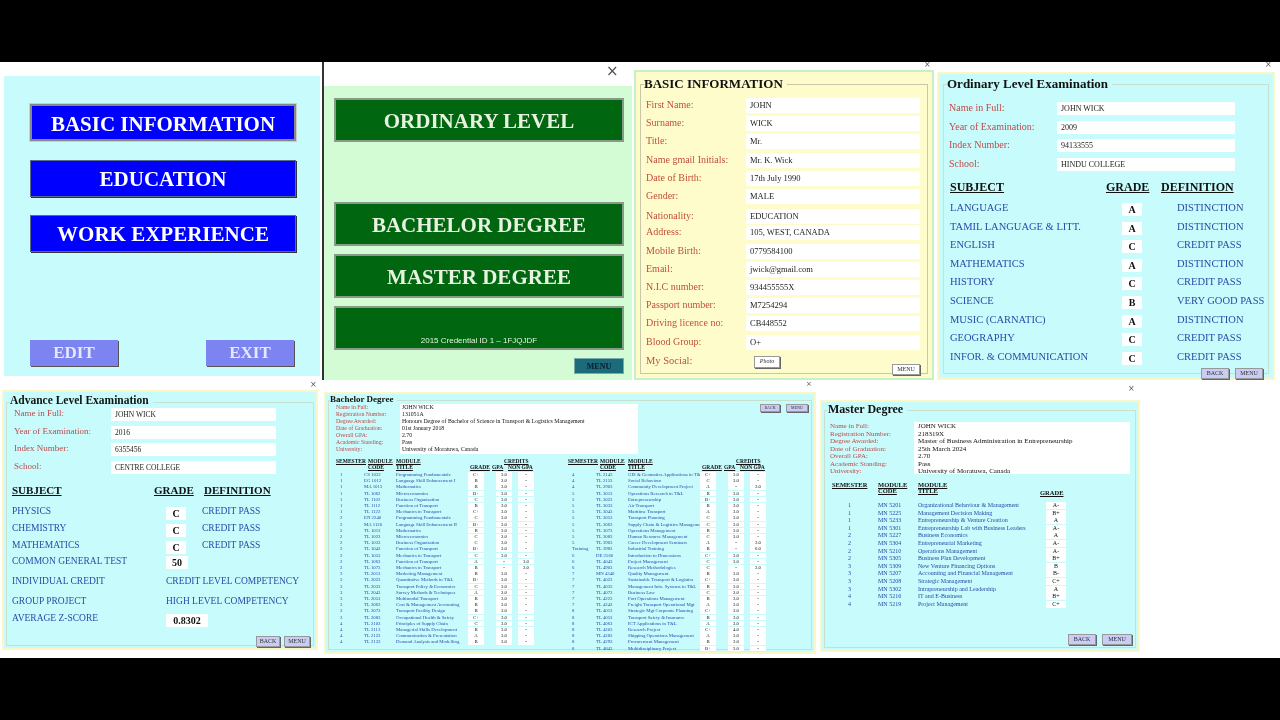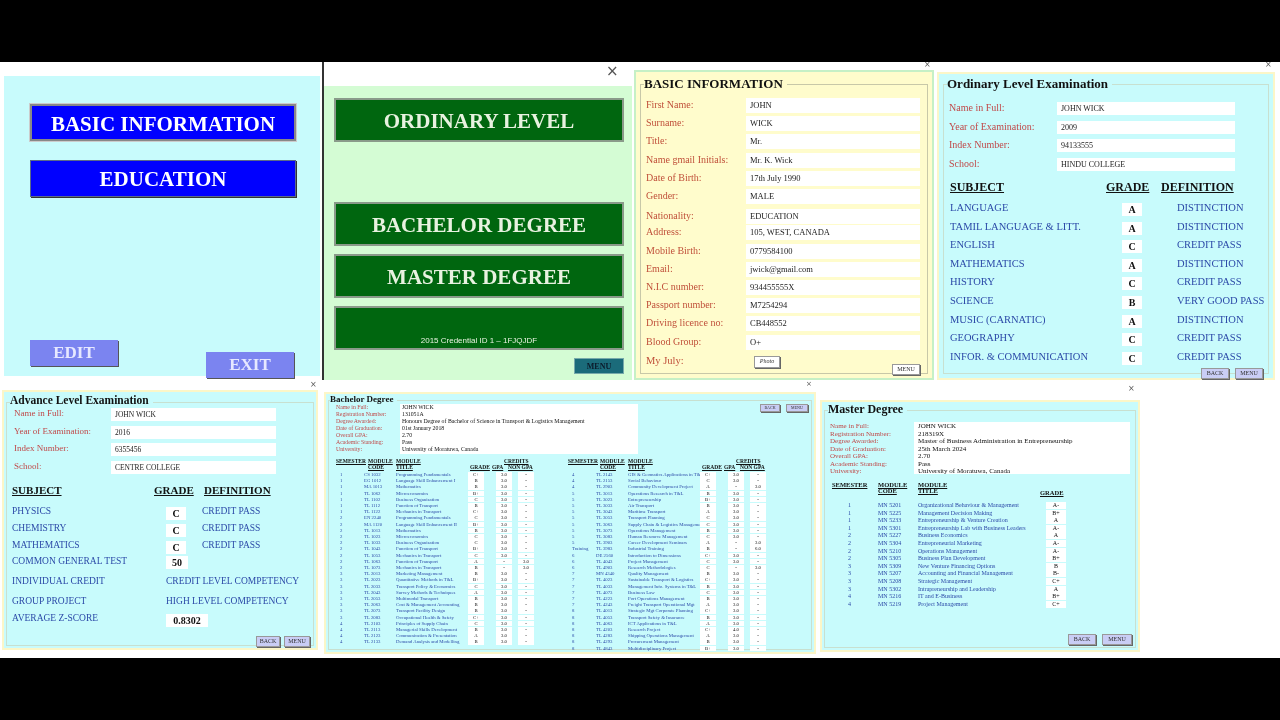--- a/index.html
+++ b/index.html
@@ -65,22 +65,23 @@
 </style>
 </head>
 <body>
 
 <div class="screen">
 
   <div class="panel" id="p1">
     <div class="inner">
       <div class="blue-btn sel" style="top:28px">BASIC INFORMATION</div>
       <div class="blue-btn" style="top:84px">EDUCATION</div>
+      <div class="blue-btn" style="top:139px">WORK EXPERIENCE</div>
       <div class="lav-btn" style="left:26px;top:264px">EDIT</div>
-      <div class="lav-btn" style="left:202px;top:276px">EXIT</div>
+      <div class="lav-btn" style="left:202px;top:264px">EXIT</div>
     </div>
   </div>
 
   <div class="panel" id="p2">
     <span class="close-x" style="left:282px;top:0;font-size:15px">×</span>
     <div class="inner">
       <div class="green-btn" style="top:12px">ORDINARY LEVEL</div>
       <div class="green-btn" style="top:116px">BACHELOR DEGREE</div>
       <div class="green-btn" style="top:168px">MASTER DEGREE</div>
       <div class="green-btn" style="top:220px;line-height:36px">
@@ -147,21 +148,21 @@
           <div class="form-row" style="top:244.39999999999998px">
             <span class="lbl">Driving licence no:</span>
             <div class="val">CB448552</div>
           </div>
           <div class="form-row" style="top:262.6px">
             <span class="lbl">Blood Group:</span>
             <div class="val">O+</div>
           </div>
         </div>
       <div class="form-row" style="top:282px">
-        <span class="lbl" style="font-size:10.5px">My July:</span>
+        <span class="lbl" style="font-size:10.5px">My Social:</span>
         <div class="small-btn" style="left:108px;top:2px;width:26px;height:12px;font-style:italic">Photo</div>
       </div>
       <div class="small-btn" style="left:256px;top:292px;width:28px">MENU</div>
     </div>
   </div>
 
   <div class="panel" id="p4">
     <span class="close-x" style="left:330px;top:-2px;font-size:8px">×</span>
     <div class="inner">
       <div style="position:absolute;left:4px;top:10px;right:4px;bottom:4px;border:1px solid #c8e0d0;"></div>

